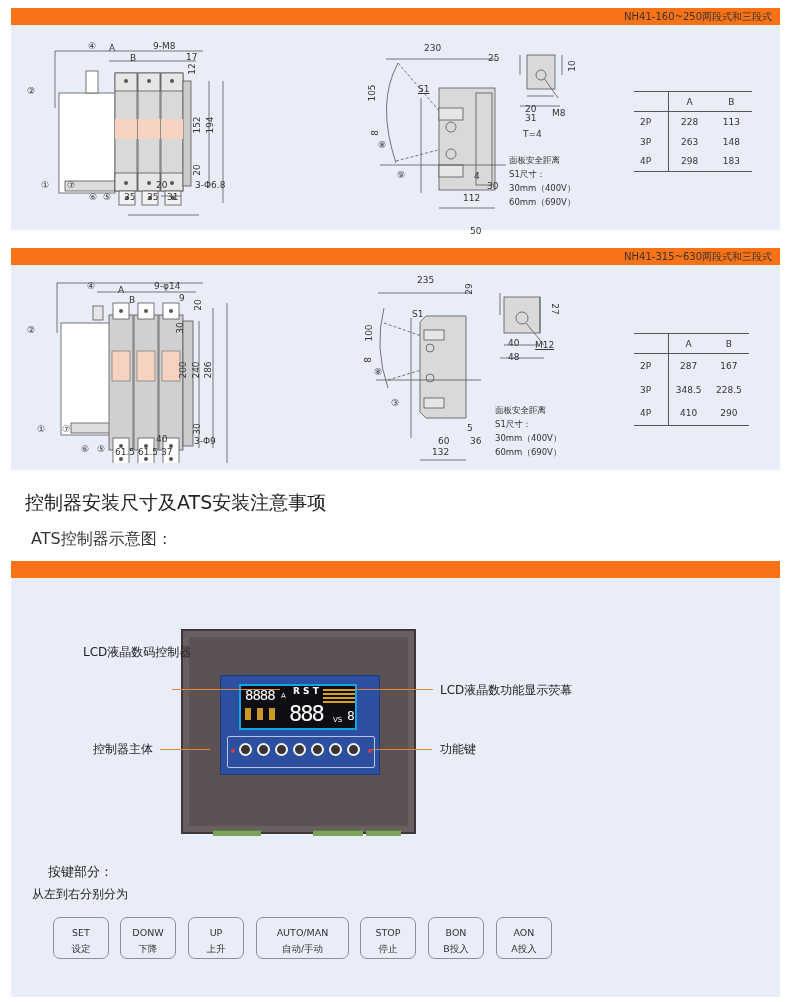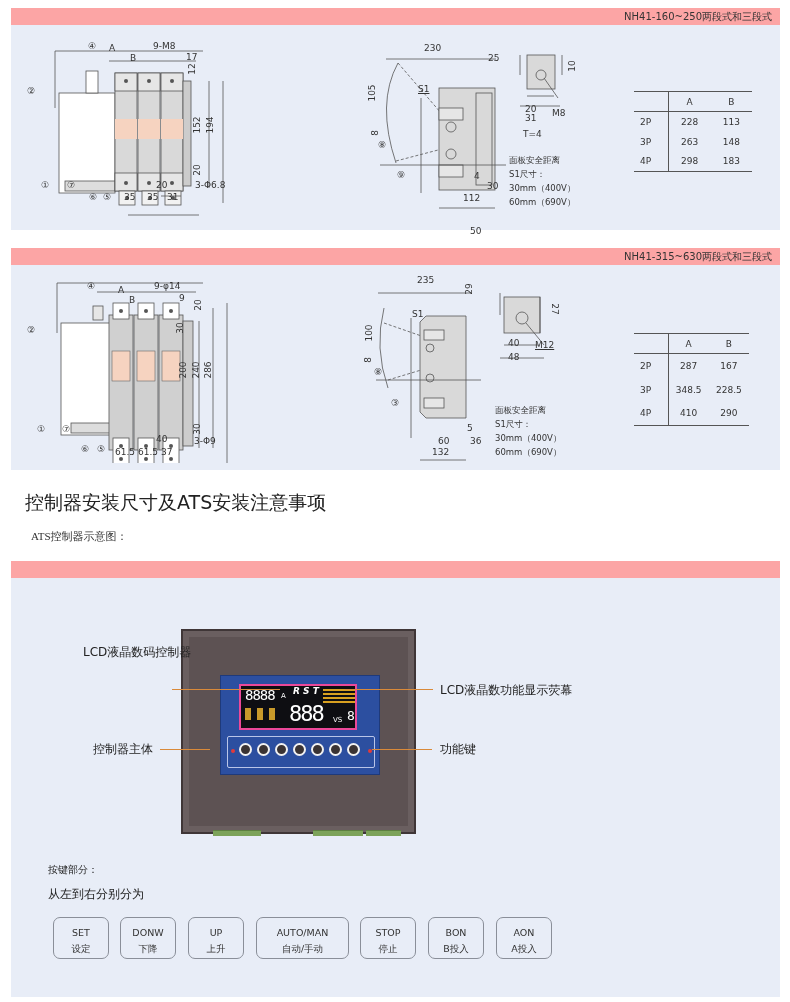--- a/index.html
+++ b/index.html
@@ -1,35 +1,35 @@
 <!DOCTYPE html>
 <html><head>
 <meta charset="utf-8">
 <style>
   * { box-sizing: border-box; margin: 0; padding: 0; }
   body { width: 790px; height: 1002px; background: #ffffff; font-family: "DejaVu Sans", "Liberation Sans", sans-serif; color: #333; position: relative; overflow: hidden; }
   .panel { position: absolute; left: 11px; width: 769px; background: #e8edf7; }
-  .panel-header { height: 17px; background: #fca5a5; position: relative; }
+  .panel-header { height: 17px; background: #f97316; position: relative; }
   .panel-title { position: absolute; right: 8px; top: 2px; font-size: 10px; color: #333; }
   .abs { position: absolute; }
   .dim { font-family: "DejaVu Sans", sans-serif; font-size: 9px; color: #333; }
   .spec-table { position: absolute; border-collapse: collapse; font-size: 9px; color: #333; }
   .spec-table td { text-align: center; height: 20px; }
   .spec-table thead td { border-bottom: 1px solid #555; }
   .spec-table .rowhead { border-right: 1px solid #555; text-align: left; padding-left: 6px; width: 34px; }
   .spec-table { border-top: 1px solid #555; border-bottom: 1px solid #555; }
   .note { position: absolute; font-size: 8.5px; line-height: 14px; color: #333; }
   .section-title { position: absolute; left: 25px; top: 490px; font-size: 19px; color: #222; }
-  .section-sub { position: absolute; left: 31px; top: 529px; font-size: 11px; color: #333; font-family: Liberation Serif, serif; }
+  .section-sub { position: absolute; left: 31px; top: 529px; font-size: 16px; color: #333; }
   .ctrl-label { position: absolute; font-size: 12px; color: #222; white-space: nowrap; }
   .leader { position: absolute; height: 1px; background: #d98a3a; }
   .key-btn { position: absolute; top: 917px; height: 42px; border: 1px solid #8a8f99; border-radius: 7px; background: #e8edf7; font-size: 9.5px; color: #333; text-align: center; padding-top: 7px; line-height: 16px; }
   .device { position: absolute; left: 181px; top: 629px; width: 235px; height: 205px; background: #5d5253; border: 2px solid #3f3637; box-shadow: inset 0 0 0 6px #6a5f60; }
   .lcd-frame { position: absolute; left: 37px; top: 44px; width: 160px; height: 100px; background: #2c4fa0; border: 1px solid #1f3a7a; }
-  .lcd { position: absolute; left: 18px; top: 8px; width: 118px; height: 46px; background: #0e0e12; border: 2px solid #ec4899; overflow: hidden; }
+  .lcd { position: absolute; left: 18px; top: 8px; width: 118px; height: 46px; background: #0e0e12; border: 2px solid #0ea5e9; overflow: hidden; }
   .keypad { position: absolute; left: 6px; top: 60px; width: 148px; height: 32px; border: 1px solid #b9c5e8; border-radius: 2px; }
   .knob { position: absolute; top: 6px; width: 13px; height: 13px; border-radius: 50%; background: #3a3333; border: 2px solid #f1f1f1; }
   .led { position: absolute; top: 12px; width: 4px; height: 4px; border-radius: 50%; background: #e23a3a; }
   .terminal { position: absolute; height: 6px; background: #7ca35a; border-top: 1px solid #5c7f40; }
 </style>
 </head>
 <body>
 
 <div class="panel" style="top:8px; height:222px;">
   <div class="panel-header">
@@ -327,21 +327,21 @@
 
 <div class="panel" style="top:561px; height:436px;">
   <div class="panel-header"></div>
 </div>
 
 <div class="device">
   <div class="lcd-frame">
     <div class="lcd">
       <span class="abs" style="left:4px; top:1px; font-family:'DejaVu Sans Mono', monospace; font-size:14px; color:#fff; letter-spacing:-1px;">8888</span>
       <span class="abs" style="left:40px; top:6px; font-size:7px; color:#fff;">A</span>
-      <span class="abs" style="left:52px; top:0px; font-size:9px; color:#fff; font-weight:bold;font-style:italic;">R S T</span>
+      <span class="abs" style="left:52px; top:0px; font-size:9px; color:#fff; font-weight:bold;">R S T</span>
       <span class="abs" style="left:82px; top:3px; width:32px; height:14px; background:repeating-linear-gradient(0deg,#d8a020 0 2px,transparent 2px 4px);"></span>
       <span class="abs" style="left:4px; top:22px; width:36px; height:12px; background:repeating-linear-gradient(90deg,#c99a2a 0 6px,transparent 6px 12px);"></span>
       <span class="abs" style="left:48px; top:16px; font-family:'DejaVu Sans Mono', monospace; font-size:22px; color:#fff; letter-spacing:-2px; line-height:24px;">888</span>
       <span class="abs" style="left:92px; top:30px; font-size:7px; color:#fff;">VS</span>
       <span class="abs" style="left:106px; top:22px; font-family:'DejaVu Sans Mono', monospace; font-size:13px; color:#fff;">8</span>
     </div>
     <div class="keypad">
       <span class="led" style="left:3px;"></span>
       <span class="knob" style="left:11px;"></span>
       <span class="knob" style="left:29px;"></span>
@@ -361,22 +361,22 @@
 <div class="leader" style="left:172px; top:689px; width:108px;"></div>
 <div class="leader" style="left:160px; top:749px; width:50px;"></div>
 <div class="leader" style="left:345px; top:689px; width:88px;"></div>
 <div class="leader" style="left:372px; top:749px; width:60px;"></div>
 
 <span class="ctrl-label" style="left:55px; top:644px;margin-left:28px;">LCD液晶数码控制器</span>
 <span class="ctrl-label" style="left:93px; top:741px;">控制器主体</span>
 <span class="ctrl-label" style="left:440px; top:682px;">LCD液晶数功能显示荧幕</span>
 <span class="ctrl-label" style="left:440px; top:741px;">功能键</span>
 
-<div class="ctrl-label" style="left:48px; top:863px; font-size:10px;">按键部分：</div>
-<div class="ctrl-label" style="left:48px; top:886px; font-size:12px;">从左到右分别分为</div>
+<div class="ctrl-label" style="left:48px; top:863px; font-size:13px;">按键部分：</div>
+<div class="ctrl-label" style="left:32px; top:886px; font-size:12px;">从左到右分别分为</div>
 
 <div class="key-btn" style="left:53px; width:56px;">
   <div>SET</div>
   <div>设定</div>
 </div>
 <div class="key-btn" style="left:120px; width:56px;">
   <div>DONW</div>
   <div>下降</div>
 </div>
 <div class="key-btn" style="left:188px; width:56px;">

